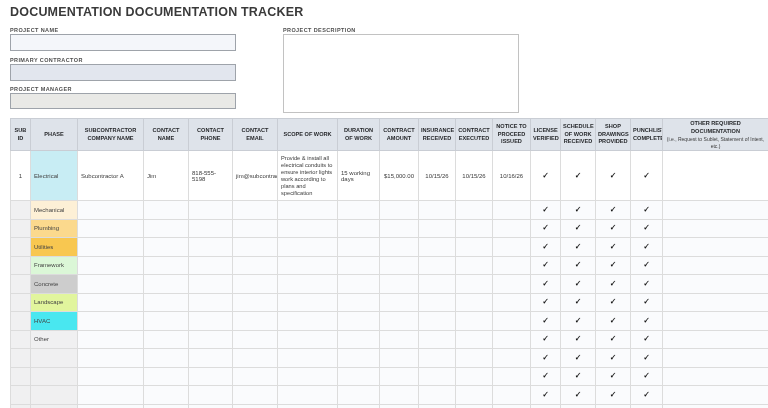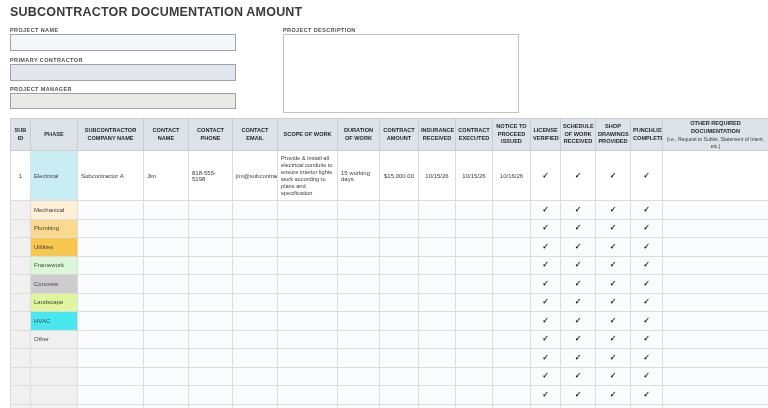--- a/index.html
+++ b/index.html
@@ -47,21 +47,21 @@
   .al-left{text-align:left;}
   .muted{background:var(--muted-cell-bg) !important;}
   .col-scope{font-size:5.7px;line-height:7px;}
   .col-contact_email{white-space:nowrap;}
   .col-phase{color:#444;}
   .check{font-size:8px;font-weight:bold;color:#1a1a1a;line-height:1;}
 </style>
 </head>
 <body>
 
-<div class="page-title">SUBCONTRACTOR DOCUMENTATION AMOUNT</div>
+<div class="page-title">DOCUMENTATION DOCUMENTATION TRACKER</div>
 
 <div class="field-label" style="left:10px;top:27px">PROJECT NAME</div>
 <input id="project-name-input" class="field-input" value="" style="">
 
 <div class="field-label" style="left:10px;top:57px">PRIMARY CONTRACTOR</div>
 <input id="primary-contractor-input" class="field-input" value="" style="">
 
 <div class="field-label" style="left:10px;top:86px">PROJECT MANAGER</div>
 <input id="project-manager-input" class="field-input" value="" style="">
 

